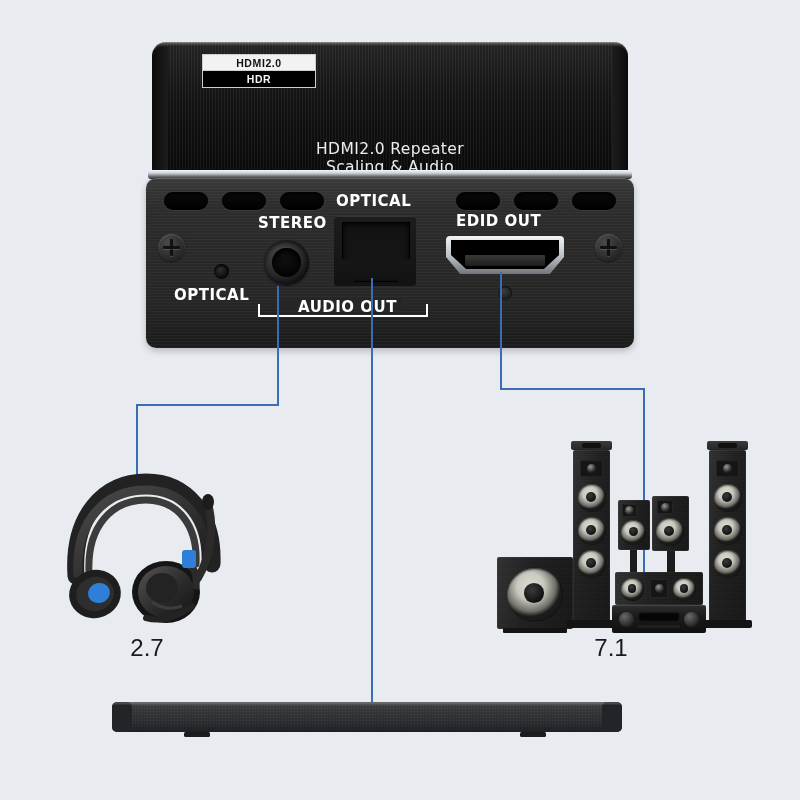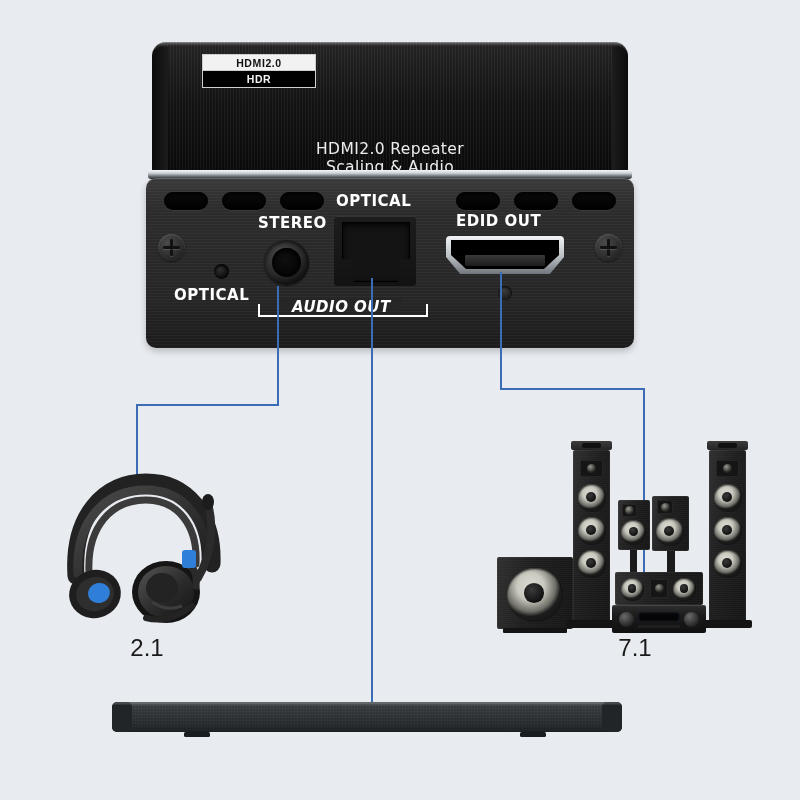--- a/index.html
+++ b/index.html
@@ -238,21 +238,21 @@
       <div class="hdmi">
         <div class="cav">
           <div class="tongue"></div>
         </div>
       </div>
       <div class="hdmi-screw"></div>
       <div class="flabel" style="left:310px;top:34px;">EDID OUT</div>
 
       <div class="bracket"></div>
       <div style="position:absolute;left:134px;top:119px;width:122px;height:14px;background:#262626;"></div>
-      <div class="flabel" style="left:146px;top:120px;font-style:italic;">AUDIO OUT</div>
+      <div class="flabel" style="left:152px;top:120px;">AUDIO OUT</div>
     </div>
   </div>
 
   <div class="wire" style="left: 277px; top: 286px; width: 2px; height: 120px; background: rgb(58, 109, 181);"></div>
   <div class="wire" style="left: 136px; top: 404px; width: 143px; height: 2px; background: rgb(58, 109, 181);"></div>
   <div class="wire" style="left: 136px; top: 404px; width: 2px; height: 74px; background: rgb(58, 109, 181);"></div>
 
   <div class="wire" style="left: 371px; top: 278px; width: 2px; height: 426px; background: rgb(58, 109, 181);"></div>
 
   <div class="wire" style="left: 500px; top: 272px; width: 2px; height: 118px; background: rgb(58, 109, 181);"></div>
@@ -289,21 +289,21 @@
 
       <path d="M126 96 q10 6 8 22" fill="none" stroke="#2a2a2a" stroke-width="7" stroke-linecap="round"></path>
       <rect x="120" y="82" width="14" height="18" rx="3" fill="#2f7fd8"></rect>
 
       <path d="M136 110 C150 86 152 56 146 36" fill="none" stroke="#2b2b2b" stroke-width="8" stroke-linecap="round"></path>
       <ellipse cx="146" cy="34" rx="6" ry="8" fill="#1c1c1c"></ellipse>
 
       <path d="M84 150 q22 6 46 -12" fill="none" stroke="#232323" stroke-width="6" stroke-linecap="round"></path>
     </svg>
   </div>
-  <div class="dlabel" style="left:62px;top:634px;width:170px;">2.1</div>
+  <div class="dlabel" style="left:62px;top:634px;width:170px;">2.7</div>
 
   <div class="soundbar">
     <svg width="510" height="42" viewBox="0 0 510 42">
       <defs>
         <linearGradient id="sbg" x1="0" y1="0" x2="0" y2="1">
           <stop offset="0" stop-color="#4a4d50"></stop>
             <stop offset=".18" stop-color="#3a3d40"></stop>
           <stop offset=".72" stop-color="#2b2e31"></stop>
             <stop offset="1" stop-color="#1d2023"></stop>
         </linearGradient>
@@ -366,15 +366,15 @@
 
     <div style="position:absolute;left:212px;top:9px;width:41px;height:9px;background:linear-gradient(180deg,#3c3c3c,#242424);border-radius:2px;"></div>
     <div style="position:absolute;left:223px;top:11px;width:19px;height:5px;border-radius:2px;background:#101010;"></div>
     <div class="spk-body" style="left:214px;top:18px;width:37px;height:173px;"></div>
     <div class="tweet" style="left:221px;top:28px;width:23px;height:17px;"></div>
     <div class="cone" style="left:219px;top:52px;width:28px;height:28px;"></div>
     <div class="cone" style="left:219px;top:85px;width:28px;height:28px;"></div>
     <div class="cone" style="left:219px;top:118px;width:28px;height:28px;"></div>
     <div style="position:absolute;left:208px;top:188px;width:49px;height:8px;background:#141414;border-radius:2px;"></div>
   </div>
-  <div class="dlabel" style="left:495px;top:634px;width:280px;">7.1</div>
+  <div class="dlabel" style="left:471px;top:634px;width:280px;">7.1</div>
 
 </div>
 
 </body></html>

